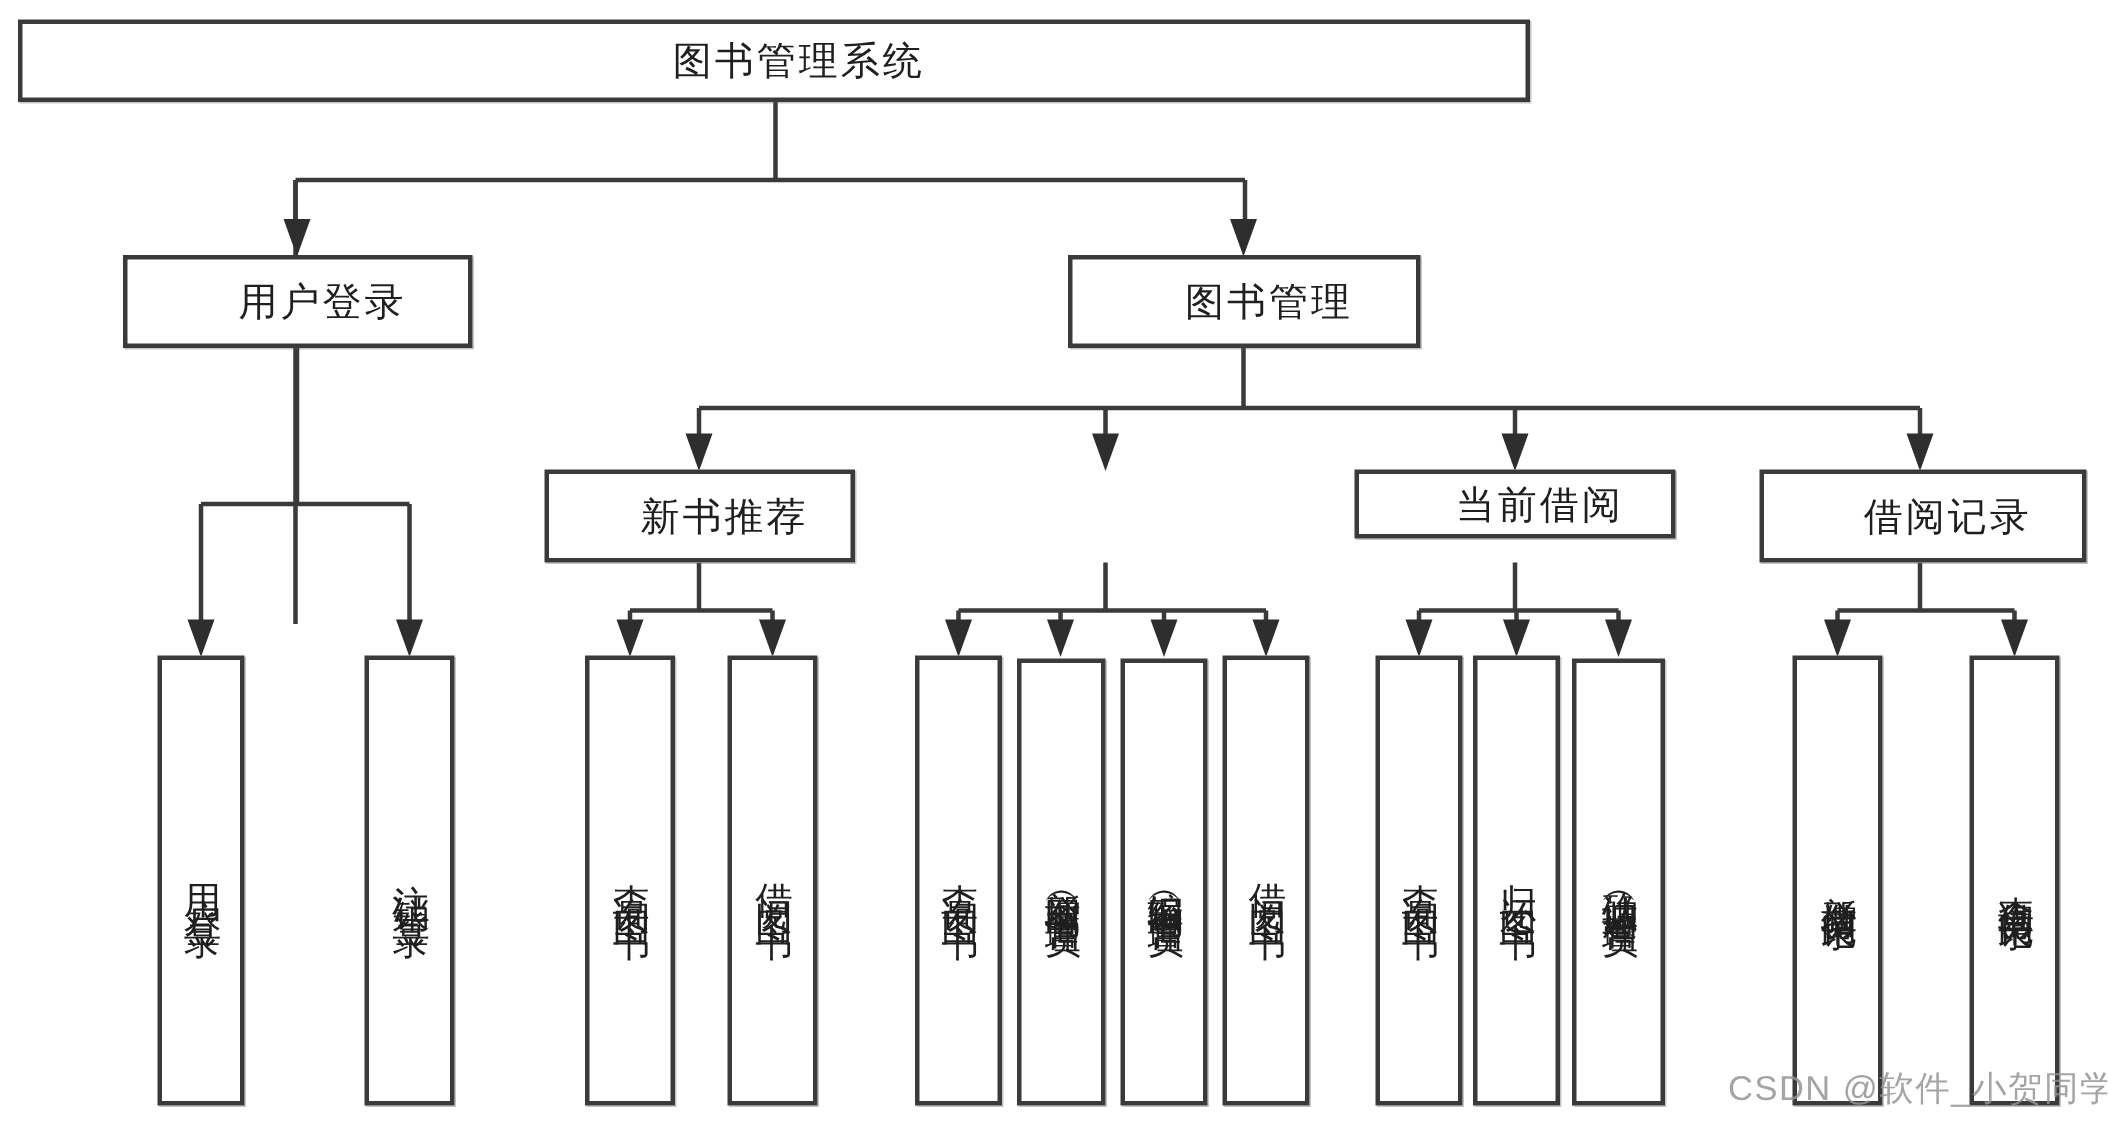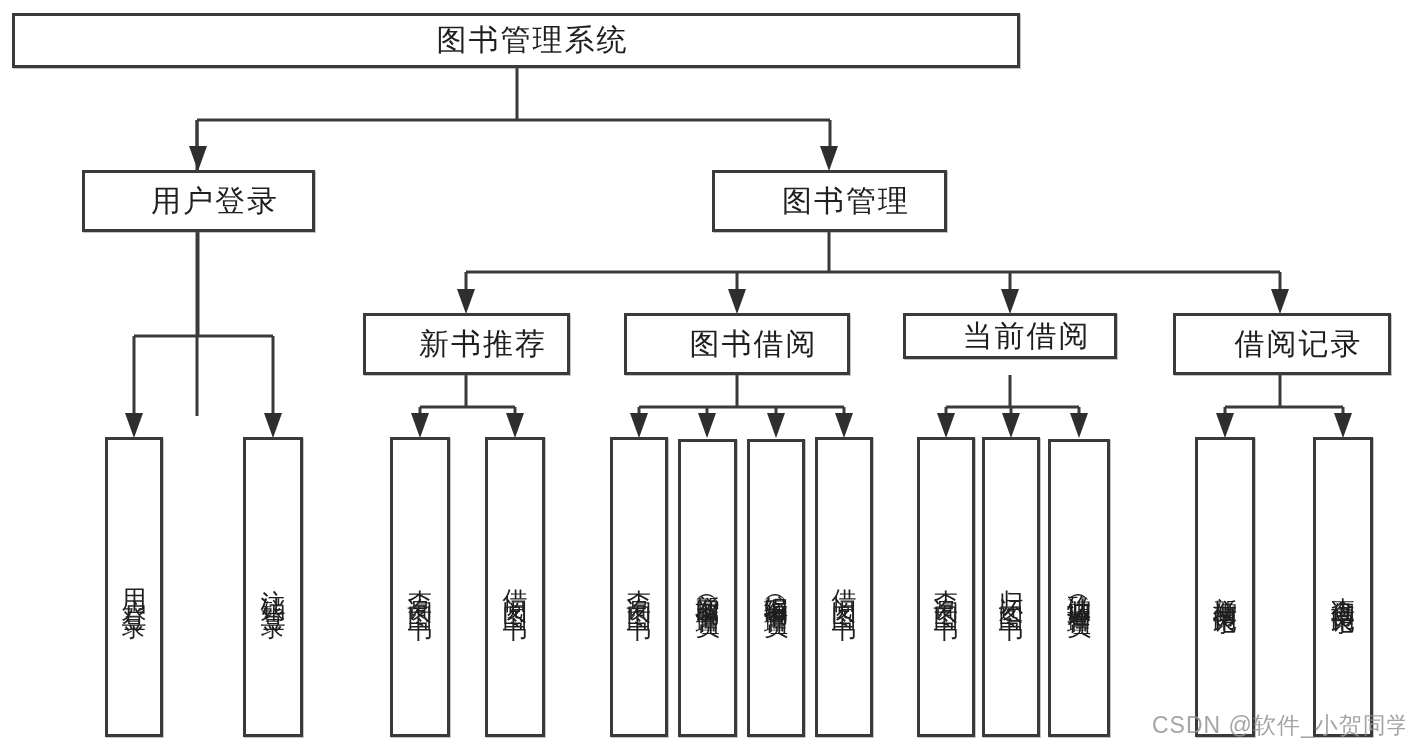--- a/index.html
+++ b/index.html
@@ -22,21 +22,21 @@
   .box {
     position: absolute;
     border: 3px solid #3a3a3a;
     background: #ffffff;
     display: flex;
     align-items: center;
     justify-content: center;
     box-shadow: 1px 1px 0 rgba(90,90,90,0.35);
   }
   .h-box {
-    font-size: 30px;
+    font-size: 26px;
     letter-spacing: 2px;
     text-align: right;
     padding-left: 33px;
   }
   .root-box { height: 55px; }
   .v-box span {
     writing-mode: vertical-rl;
     text-orientation: mixed;
     font-size: 25px;
     letter-spacing: 9px;
@@ -111,21 +111,20 @@
       <polygon points="1334,413 1352,413 1343,438"></polygon>
     </g>
   </svg>
 
   <div class="box h-box root-box" style="left:12px; top:13px; width:1008px;">图书管理系统</div>
 
   <div class="box h-box" style="left:82px; top:170px; width:233px; height:62px;">用户登录</div>
   <div class="box h-box" style="left:363px; top:313px; width:207px; height:62px;">新书推荐</div>
 
   <div class="box h-box" style="left:712px; top:170px; width:235px; height:62px;">图书管理</div>
-  <div class="box h-box" style="left:624px; top:313px; width:226px; height:62px;">图书借阅</div>
   <div class="box h-box" style="left:903px; top:313px; width:214px; height:46px;">当前借阅</div>
   <div class="box h-box" style="left:1173px; top:313px; width:218px; height:62px;">借阅记录</div>
 
   <div class="box v-box" style="left:105px; top:437px; width:58px; height:300px;">
     <span>用户登录</span>
   </div>
   <div class="box v-box" style="left:243px; top:437px; width:60px; height:300px;">
     <span>注销登录</span>
   </div>
 

